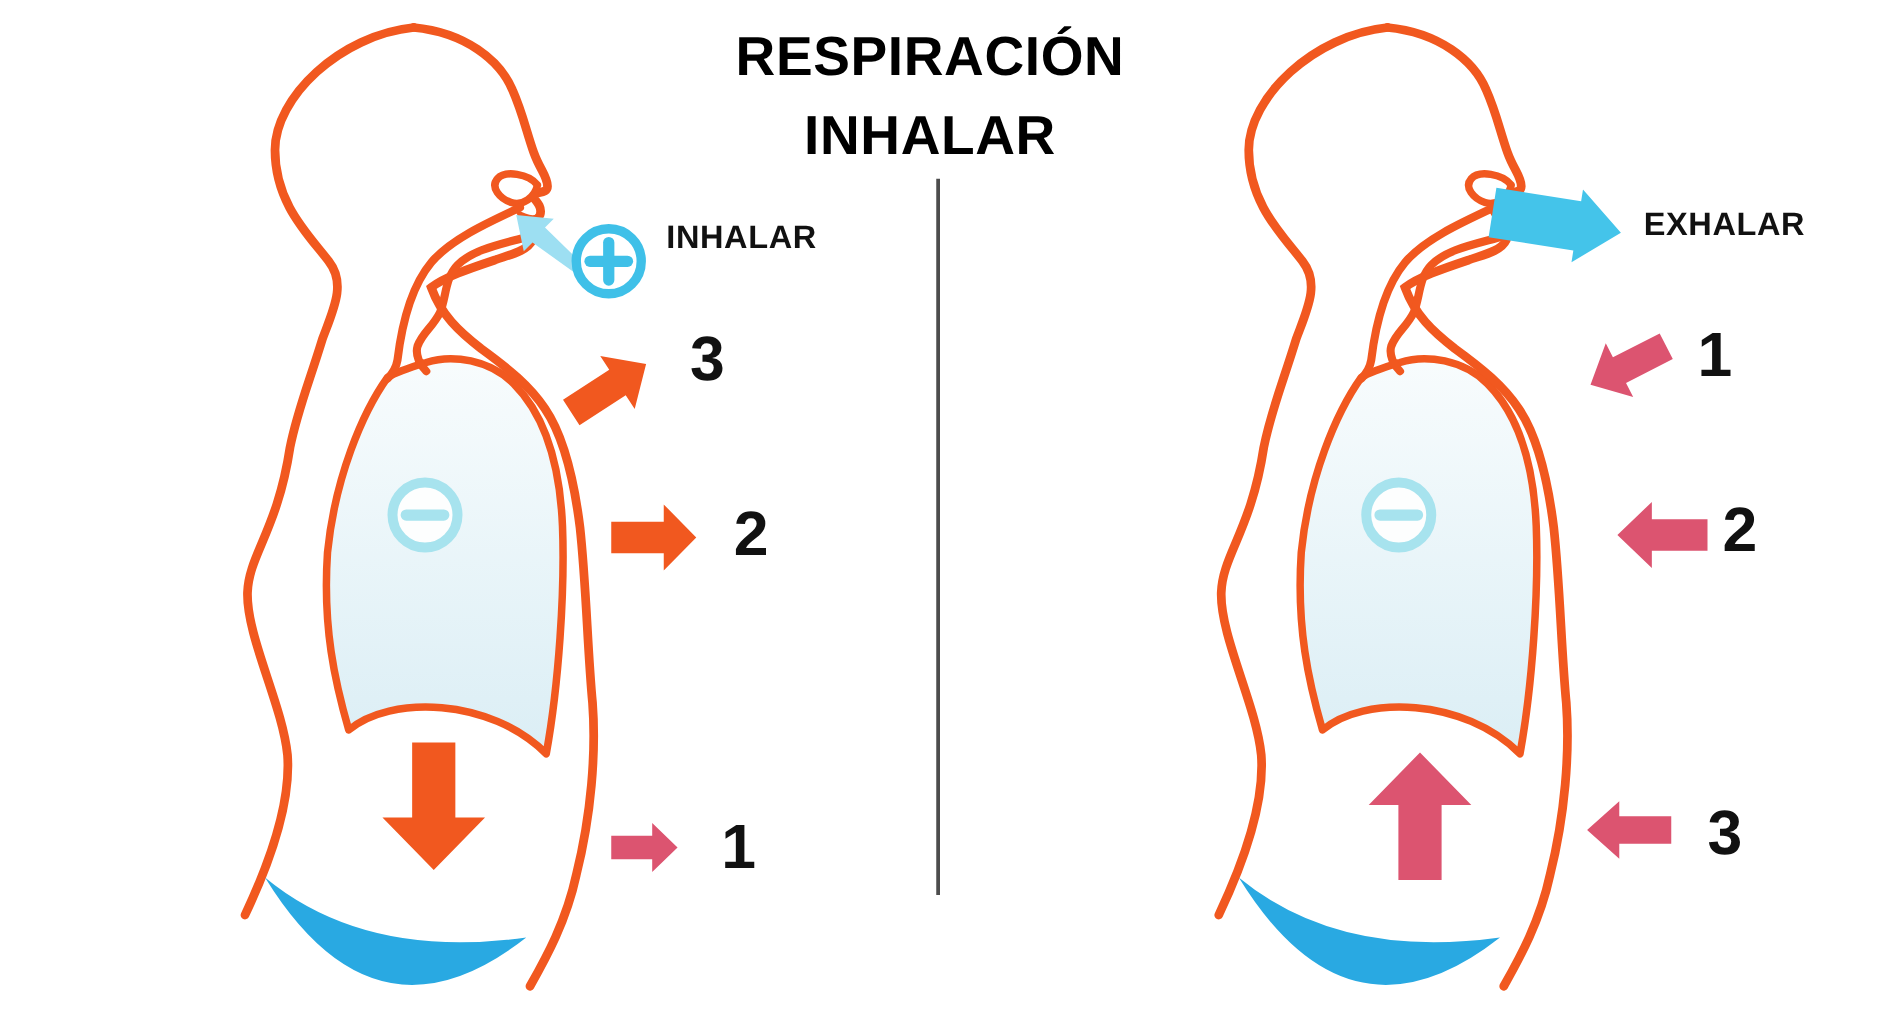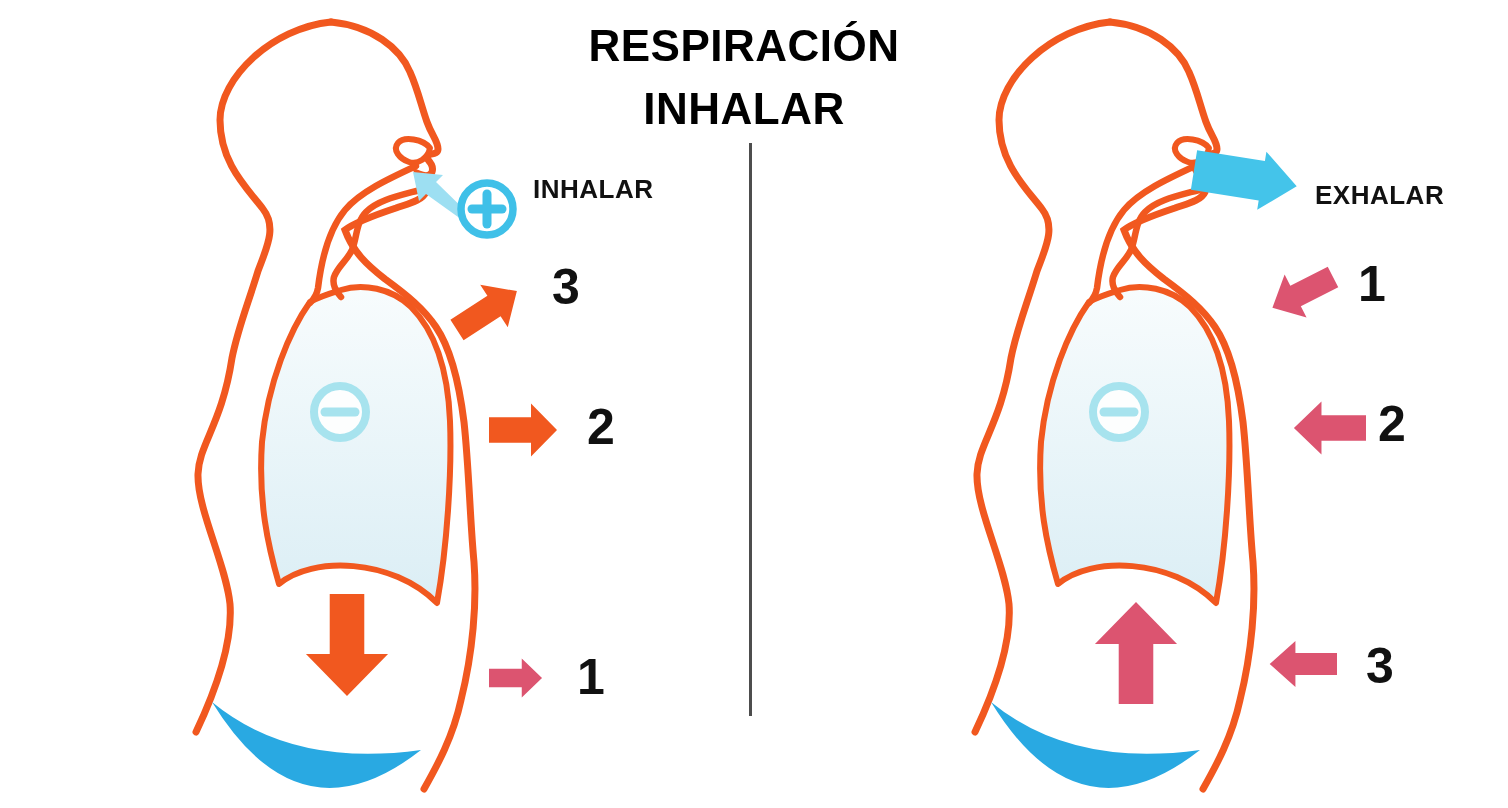--- a/index.html
+++ b/index.html
@@ -118,21 +118,21 @@
       <use href="#arrow-side" xlink:href="#arrow-side" fill="#DC5470" transform="translate(1337,664) rotate(180) scale(0.99,1.0)"></use>
     </g>
   </svg>
 
   <div class="abs title">
     <div>RESPIRACIÓN</div>
     <div>INHALAR</div>
   </div>
 
   <div class="abs action-label" style="left:533px;top:174px;">INHALAR</div>
-  <div class="abs action-label" style="left:1315px;top:180px;">EXHALAR</div>
+  <div class="abs action-label" style="left:1315px;top:164px;">EXHALAR</div>
 
   <div class="abs step-num" style="left:544px;top:261px;">3</div>
   <div class="abs step-num" style="left:579px;top:401px;">2</div>
   <div class="abs step-num" style="left:569px;top:651px;">1</div>
 
   <div class="abs step-num" style="left:1350px;top:258px;">1</div>
   <div class="abs step-num" style="left:1370px;top:398px;">2</div>
   <div class="abs step-num" style="left:1358px;top:640px;">3</div>
 
 </div>

